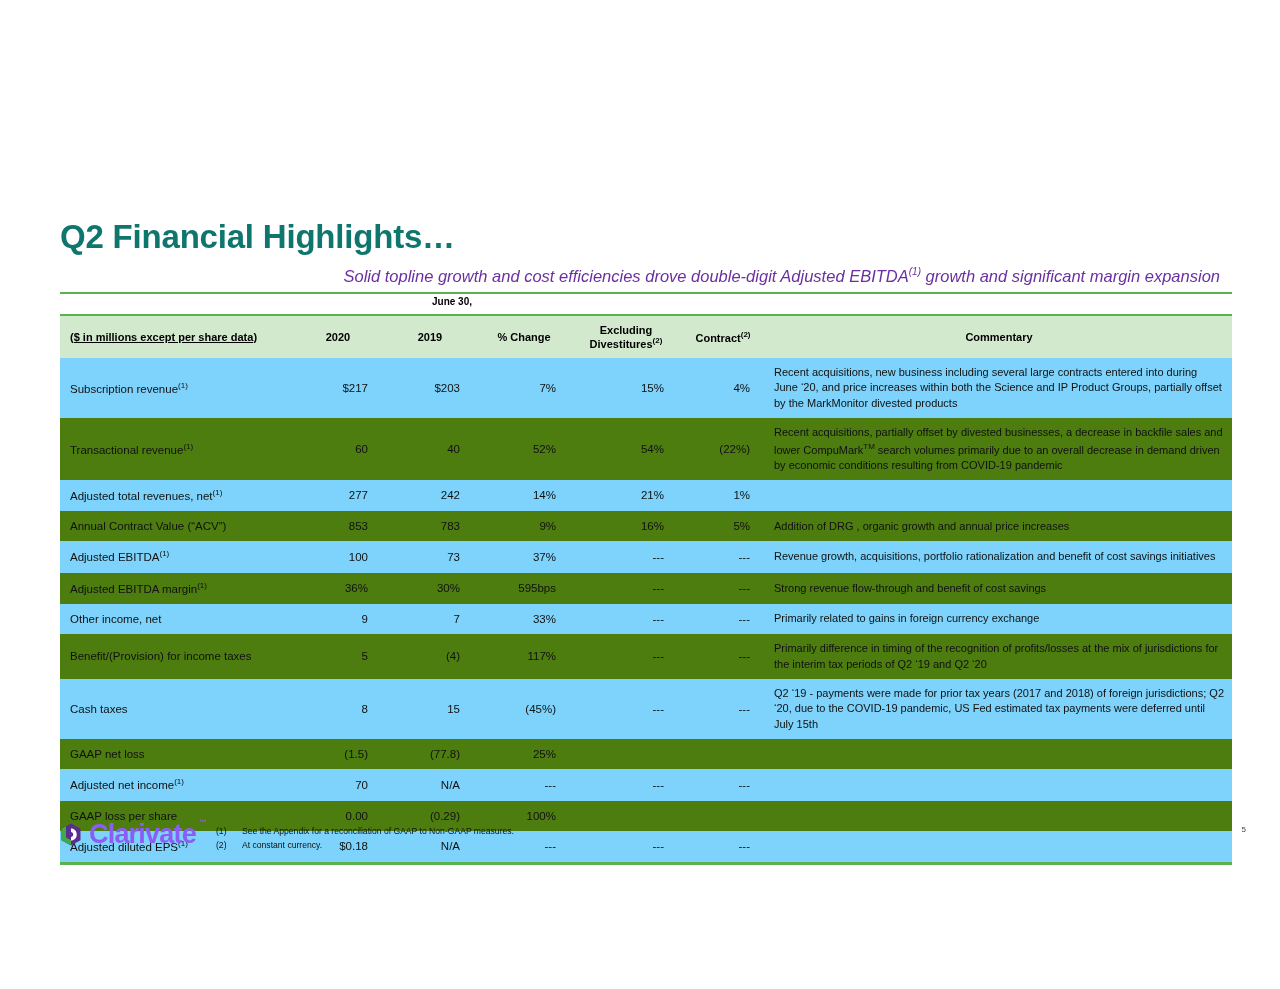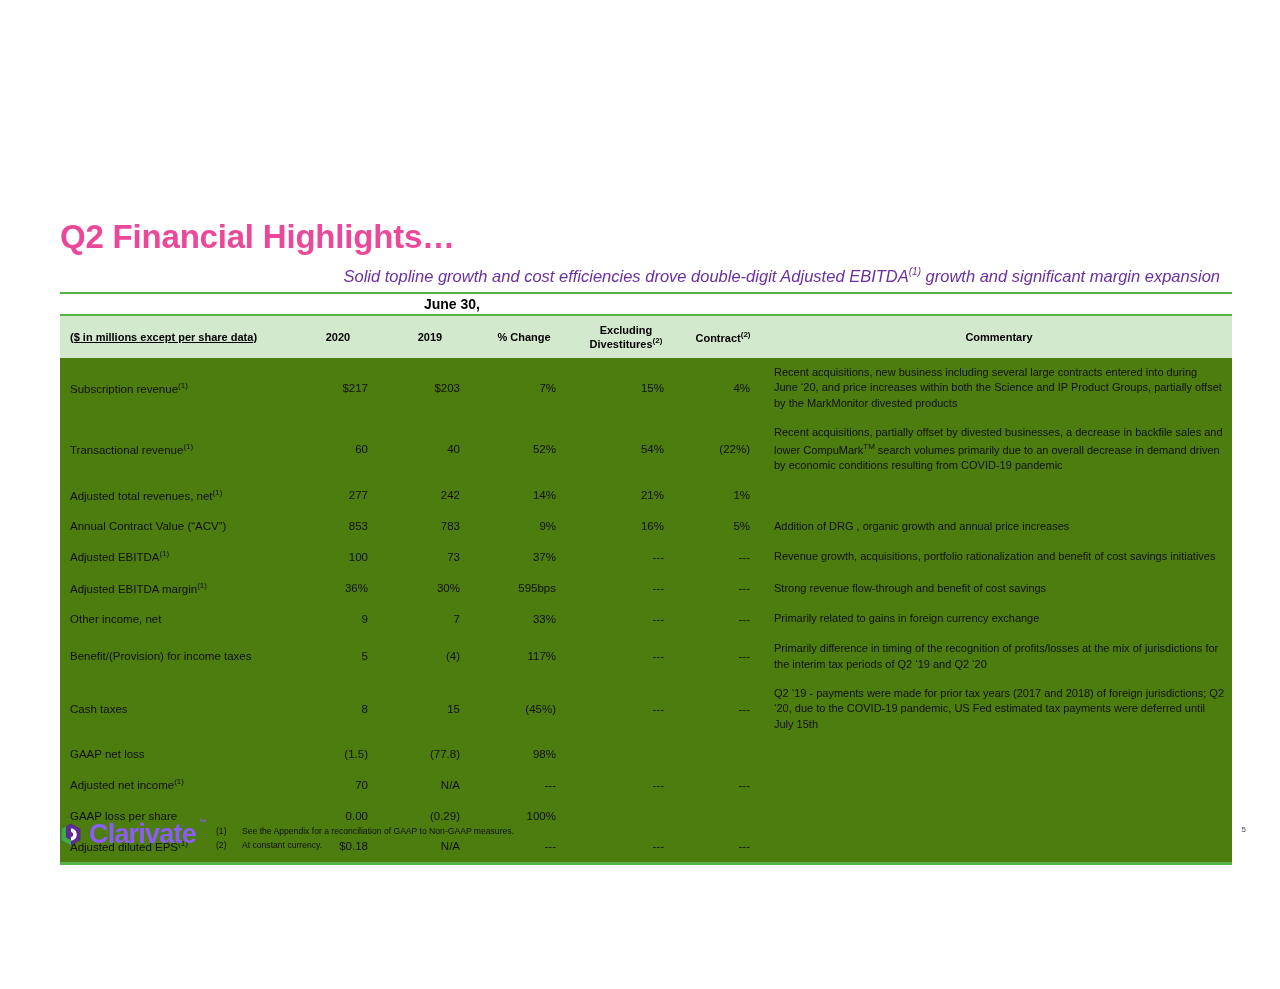--- a/index.html
+++ b/index.html
@@ -24,21 +24,21 @@
   }
 
   
   .title {
     position: absolute;
     left: 60px;
     top: 218px;
     font-size: 33px;
     font-weight: bold;
     letter-spacing: -0.2px;
-    color: #ec4899;
+    color: #0f766e;
     white-space: nowrap;
   }
   .subtitle {
     position: absolute;
     left: 60px;
     top: 266px;
     width: 1160px;
     text-align: right;
     font-size: 16.5px;
     font-weight: normal;
@@ -74,21 +74,21 @@
     height: 20px;
     background: #ffffff;
     position: relative;
   }
   .dateband .dlabel {
     position: absolute;
     left: 232px;
     top: 2px;
     width: 320px;
     text-align: center;
-    font-size: 14px;
+    font-size: 10px;
     font-weight: bold;
     color: #000;
   }
 
   table.fin {
     border-collapse: collapse;
     width: 1172px;
     table-layout: fixed;
   }
   table.fin td, table.fin th {
@@ -117,21 +117,21 @@
   td.h-num   { text-align: center; }
   td.h-comm  { text-align: center; }
   thead td sup { font-size: 8px; vertical-align: super; }
 
   tbody tr td {
     font-size: 11.5px;
     color: #111;
     line-height: 1.42;
   }
   tbody tr.shade td { background: #4d7c0f; }
-  tbody tr.plain td { background: #4d7c0f; }
+  tbody tr.plain td { background: #7dd3fc; }
 
   td.lbl {
     text-align: left;
     padding: 7px 6px 7px 10px !important;
   }
   td.num {
     text-align: right;
     padding: 7px 16px 7px 4px !important;
     white-space: nowrap;
   }
@@ -323,21 +323,21 @@
             <td class="num">15</td>
             <td class="num">(45%)</td>
             <td class="num">---</td>
             <td class="num">---</td>
             <td class="comm"> Q2 ‘19 - payments were made for prior tax years (2017 and 2018) of foreign jurisdictions; Q2 ‘20, due to the COVID-19 pandemic, US Fed estimated tax payments were deferred until July 15th</td>
           </tr>
           <tr class="shade">
             <td class="lbl">GAAP net loss</td>
             <td class="num">(1.5)</td>
             <td class="num">(77.8)</td>
-            <td class="num">98%</td>
+            <td class="num">25%</td>
             <td class="num"></td>
             <td class="num"></td>
             <td class="comm"></td>
           </tr>
           <tr class="plain">
             <td class="lbl">Adjusted net income<sup>(1)</sup></td>
             <td class="num">70</td>
             <td class="num">N/A</td>
             <td class="num">---</td>
             <td class="num">---</td>

